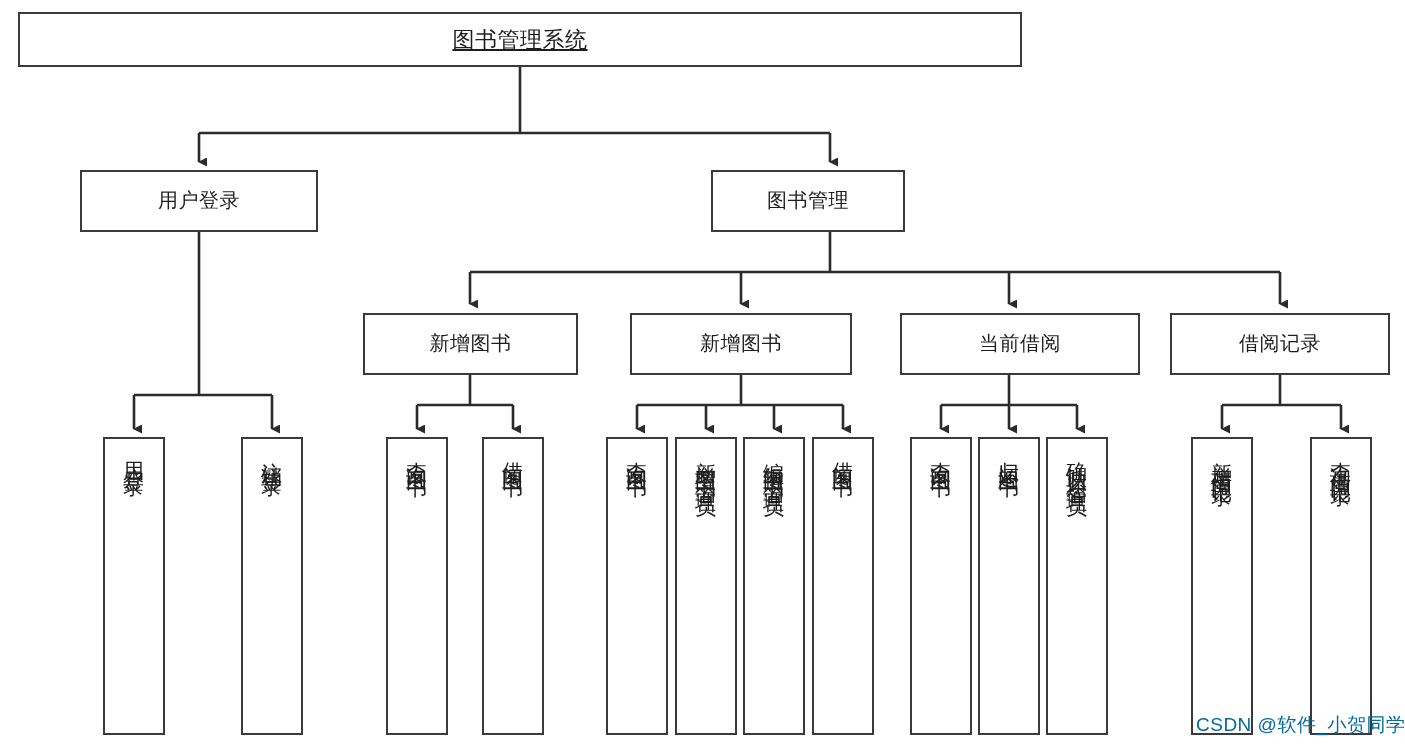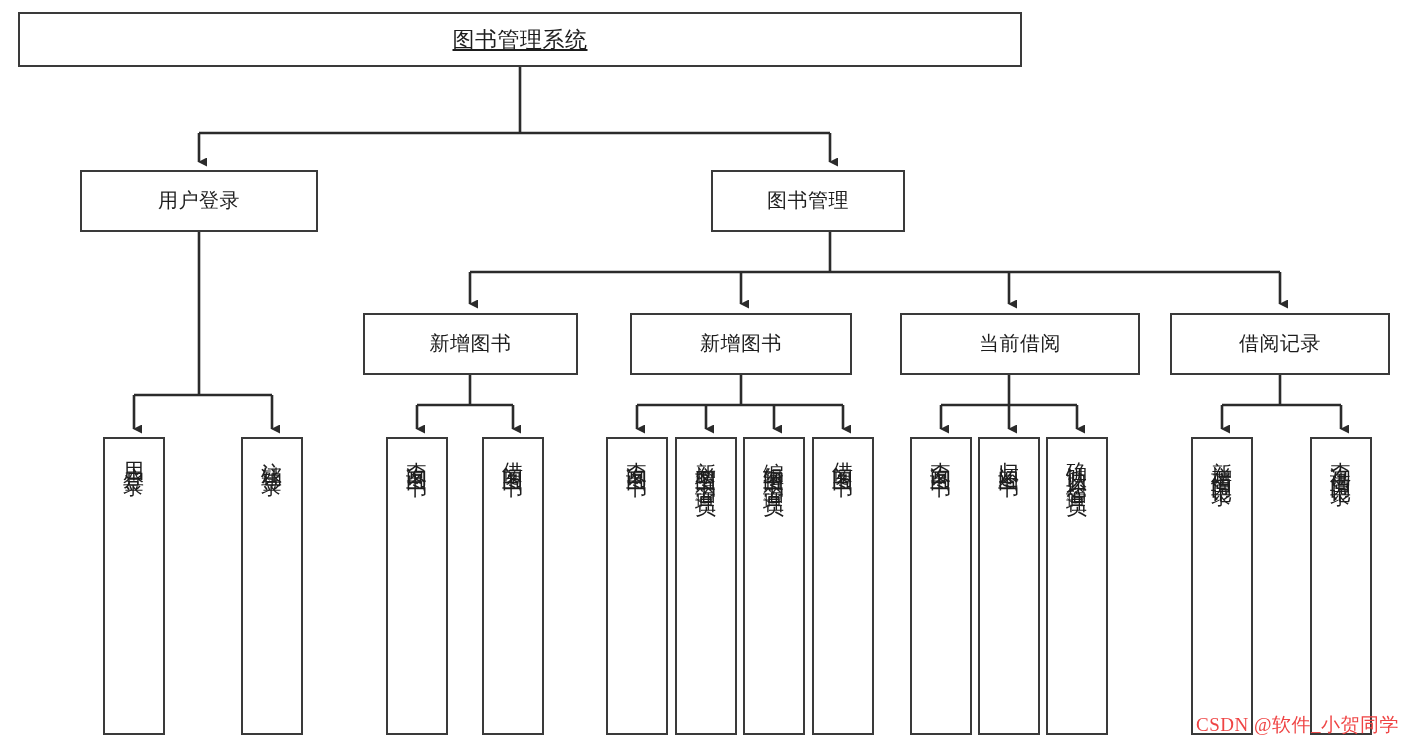--- a/index.html
+++ b/index.html
@@ -66,26 +66,25 @@
     writing-mode: vertical-rl;
     text-orientation: upright;
     font-size: 21px;
     line-height: 1.0;
     letter-spacing: 5px;
     white-space: nowrap;
     height: auto;
   }
   .watermark {
     position: absolute;
-    color: #ef4444;
+    color: #0369a1;
     font-size: 19px;
     white-space: nowrap;
     z-index: 6;
     letter-spacing: 0.5px;
-    font-family: Liberation Serif, serif;
   }
 </style>
 </head>
 <body>
 
 <div id="diagram-root">
 
   <svg id="edge-layer" viewBox="0 0 1405 747" width="1405" height="747" xmlns="http://www.w3.org/2000/svg">
     <defs>
       <marker id="arrowhead" markerWidth="9" markerHeight="9" refX="4.5" refY="8" orient="auto" markerUnits="userSpaceOnUse">

